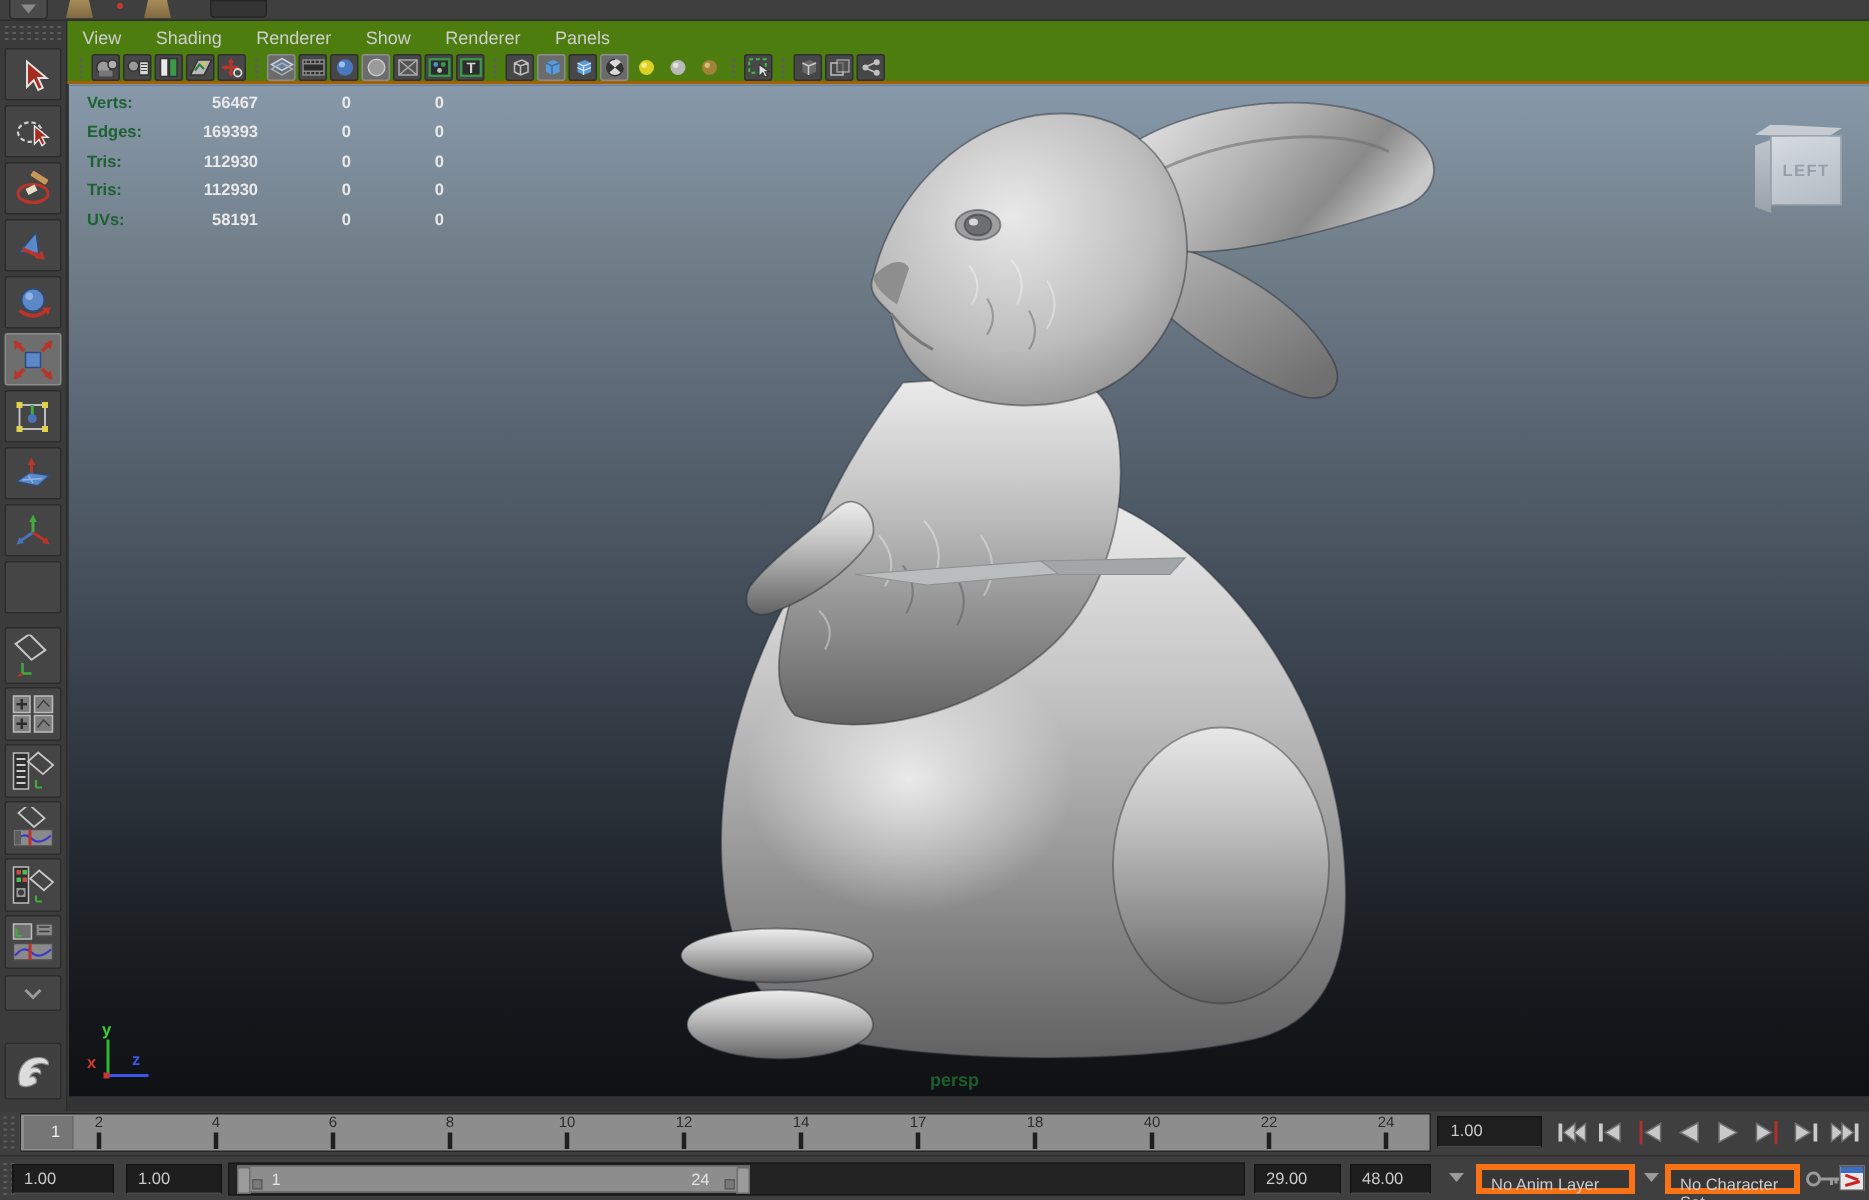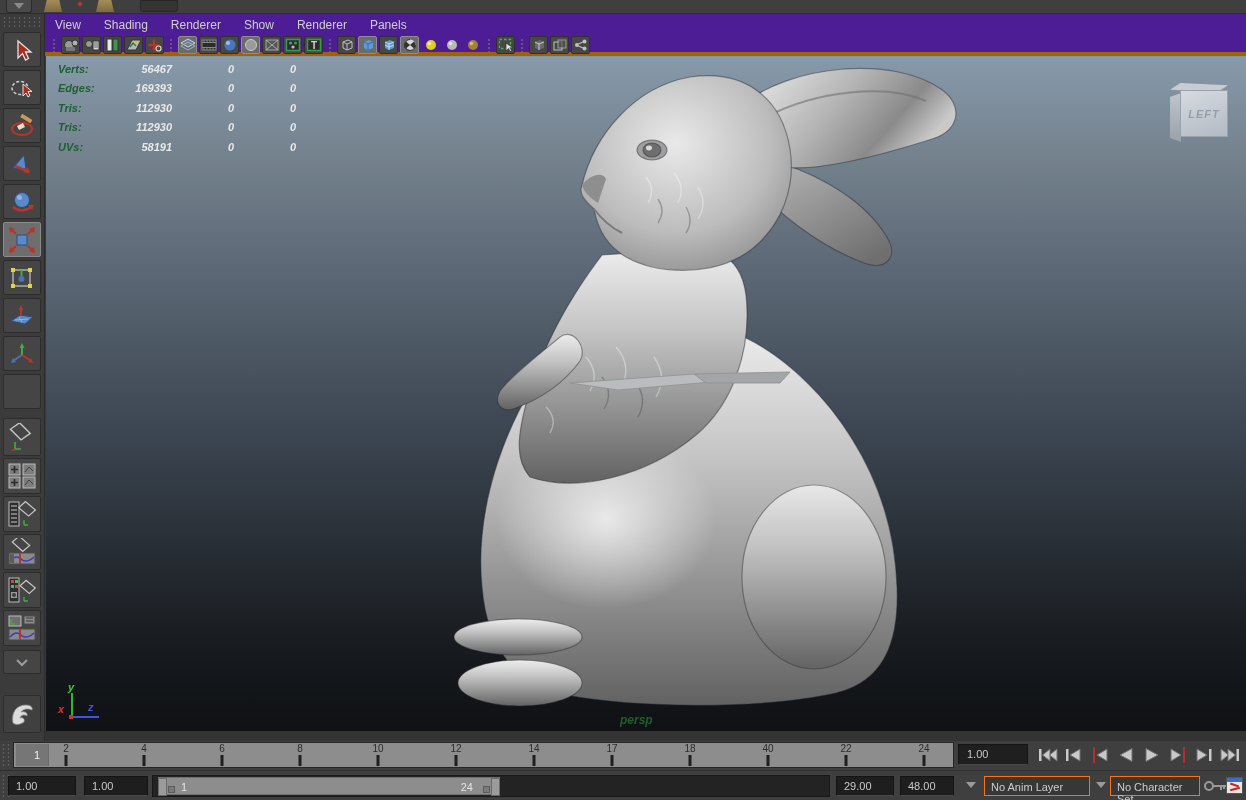--- a/index.html
+++ b/index.html
@@ -25,34 +25,34 @@
   .grip { background-image:radial-gradient(#5d5d5d 1px, transparent 1.2px);
     background-size:5px 4px; }
   #toolbox .grip-top { position:absolute; left:2px; top:2px; width:40px; height:12px; }
   .tool-btn { position:absolute; left:3px; width:38px; height:35px; background:#454545;
     border:1px solid #2c2c2c; border-radius:2px; display:flex; align-items:center; justify-content:center; }
   .tool-btn.active { background:#6e6e6e; border-color:#8a8a8a; }
   .tool-btn svg { display:block; }
 
   
   #panel-header { position:absolute; left:45px; top:14px; width:1201px; height:42px;
-    background:#4c1d95; border-bottom:4px solid #a16207; }
+    background:#4d7c0f; border-bottom:2px solid #a16207; }
   #panel-menus { position:absolute; left:8px; top:2px; height:18px; display:flex; gap:19px; }
   .menu-item { color:#cfcfcf; font-size:12px; line-height:18px; padding:0 2px; cursor:default; }
   #icon-row { position:absolute; left:4px; top:21px; height:20px; display:flex; align-items:center; gap:2px; }
   .ib { width:19px; height:18px; background:#474747; border:1px solid #303030; border-radius:2px;
     display:flex; align-items:center; justify-content:center; }
   .ib.active { background:#6b6b6b; border-color:#8d8d8d; }
   .ib-sep { width:4px; height:14px; margin:0 3px;
     background-image:radial-gradient(#5f5f5f 1px, transparent 1.2px); background-size:4px 4px; }
 
   
   #viewport { position:absolute; left:46px; top:56px; width:1200px; height:675px;
     background:linear-gradient(180deg,#8799aa 0%, #75838f 14%, #5b6774 32%, #3e4854 54%, #262c33 74%, #15181c 90%, #0f1114 100%);
-    border-top:1px solid #7e97ab;font-style:italic; }
+    border-top:1px solid #7e97ab; }
   
   #hud { position:absolute; left:12px; top:2px; }
   .hud-row { height:19.5px; display:flex; align-items:center; font-size:11px; font-weight:bold; }
   .hud-label { width:52px; color:#1d6031; }
   .hud-main { width:62px; text-align:right; color:#e9e9e9; }
   .hud-c2 { width:62px; text-align:right; color:#e9e9e9; margin-left:0px; }
   .hud-c3 { width:62px; text-align:right; color:#e9e9e9; }
   
   #view-cube { position:absolute; left:1120px; top:24px; width:64px; height:62px; }
   #vc-front { position:absolute; left:14px; top:9px; width:48px; height:47px;
@@ -98,21 +98,21 @@
   .nfield { position:absolute; top:5px; height:20px; background:#1e1e1e; border:1px solid #141414;
     border-bottom-color:#4a4a4a; color:#c9c9c9; font-size:11px; padding:3px 0 0 7px; }
   #range-track { position:absolute; left:152px; top:4px; width:678px; height:22px; background:#232323; border:1px solid #181818; }
   #range-bar { position:absolute; left:5px; top:1px; width:342px; height:18px; background:#8d8d8d; border:1px solid #6f6f6f; }
   .rs-handle { position:absolute; top:0; width:9px; height:18px; background:#9b9b9b; border:1px solid #6a6a6a; }
   .rs-sub { position:absolute; bottom:1px; width:7px; height:7px; background:#7a7a7a; border:1px solid #5c5c5c; }
   #range-bar .lab { position:absolute; top:3px; font-size:11px; color:#e3e3e3; }
   .chev { position:absolute; top:11px; width:0; height:0; border-left:5px solid transparent;
     border-right:5px solid transparent; border-top:6px solid #9b9b9b; }
   .combo { position:absolute; top:5px; height:20px; color:#cccccc; font-size:11px; padding:4px 0 0 6px;
-    background:#373737; border:1px solid #f97316; }
+    background:#373737; border:4px solid #f97316; }
   #key-icon { position:absolute; left:1204px; top:9px; width:24px; height:12px; }
   #animpref-icon { position:absolute; left:1226px; top:6px; width:17px; height:17px;
     background:#e8e8e8; border:1px solid #555; }
   #animpref-icon .tb { position:absolute; left:0; top:0; width:100%; height:4px; background:#3c6fc4; }
   #animpref-icon .rk1,#animpref-icon .rk2 { position:absolute; background:#c22; }
   #animpref-icon .rk1 { left:3px; top:6px; width:9px; height:2px; transform:rotate(20deg); }
   #animpref-icon .rk2 { left:3px; top:10px; width:10px; height:2px; transform:rotate(-15deg); }
 </style>
 </head>
 <body>

